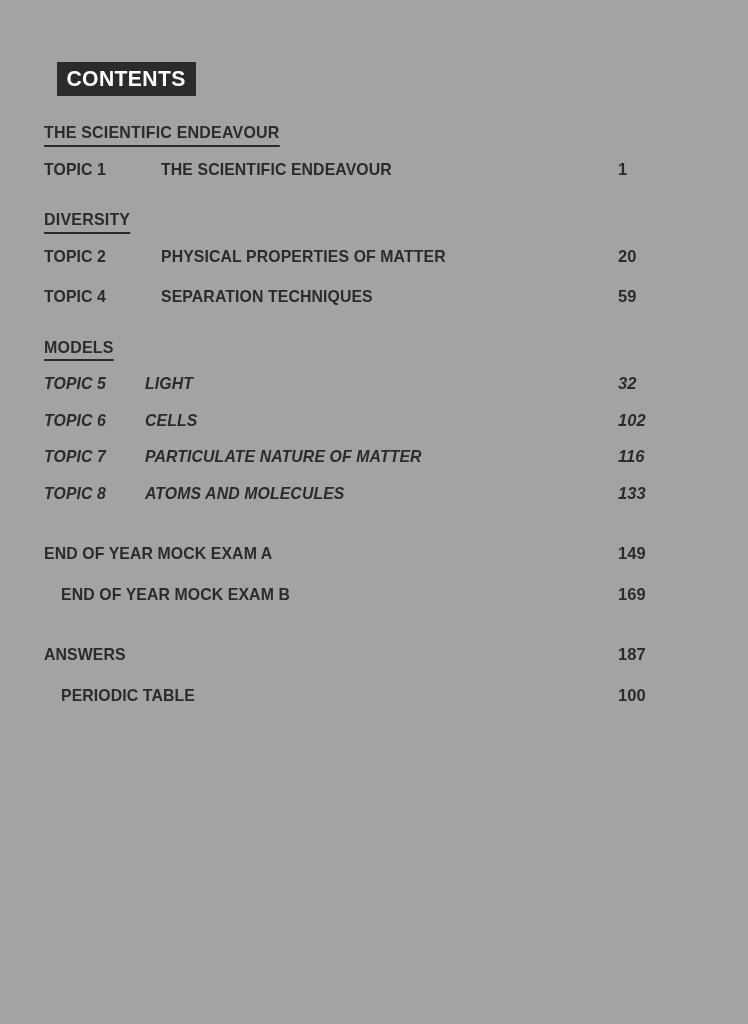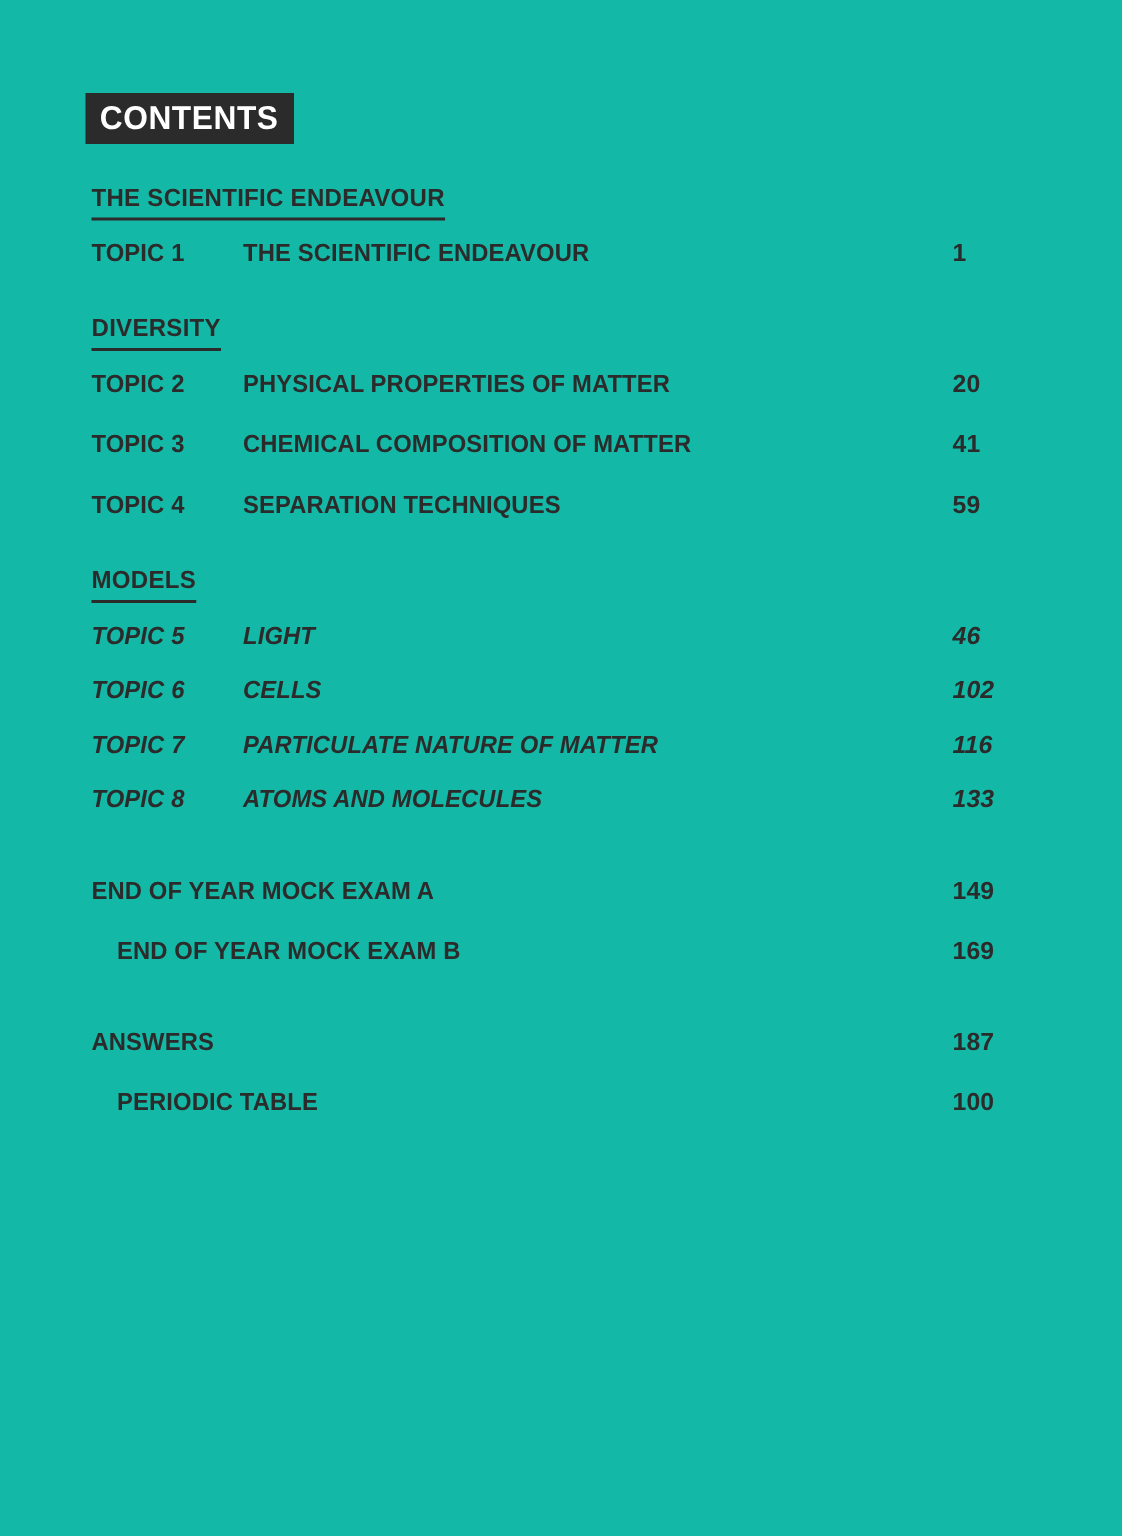--- a/index.html
+++ b/index.html
@@ -12,21 +12,21 @@
     height: 1024px;
     position: relative;
     font-family: "Liberation Sans", "DejaVu Sans", sans-serif;
     color: #2b2b2b;
     overflow: hidden;
   }
 
   .page {
     position: absolute;
     inset: 0;
-    background: #14b8a6;
+    background: #a3a3a3;
   }
 
   
   .contents-badge {
     position: absolute;
     left: 57px;
     top: 62px;
     width: 139px;
     height: 34px;
     background: #2b2b2b;
@@ -42,21 +42,21 @@
     letter-spacing: 0.4px;
     line-height: 1;
     transform: scaleX(0.96);
     transform-origin: center;
     white-space: nowrap;
   }
 
   
   .toc {
     position: absolute;
-    left: 61px;
+    left: 44px;
     top: 124px;
     width: 634px;
   }
 
   .section {
     margin: 0;
     padding: 0;
   }
 
   .section-heading {
@@ -106,21 +106,21 @@
     text-align: left;
     margin-left: 8px;
   }
 
   
   .gap-section { height: 34px; }
   .gap-block   { height: 44px; }
 
   .rows-tight  .row { margin-bottom: 20px; font-style: italic; }
   .rows-tight  .row:last-child { margin-bottom: 0; justify-content: center; }
-  .rows-normal .row { margin-bottom: 24px; }
+  .rows-normal .row { margin-bottom: 24px; gap: 16px; }
   .rows-normal .row:last-child { margin-bottom: 0; }
 
   
   .plain-row {
     display: flex;
     align-items: flex-end;
     font-size: 16.5px;
     font-weight: bold;
     letter-spacing: 0.1px;
     line-height: 1;
@@ -166,41 +166,36 @@
 
     <div class="section">
       <div class="section-heading">DIVERSITY</div>
       <div class="section-rows rows-normal">
         <div class="row">
           <span class="row-topic">TOPIC 2</span>
           <span class="row-title">PHYSICAL PROPERTIES OF MATTER</span>
           <span class="row-page">20</span>
         </div>
         <div class="row">
-          <span class="row-topic">TOPIC 3</span>
-          <span class="row-title">CHEMICAL COMPOSITION OF MATTER</span>
-          <span class="row-page">41</span>
-        </div>
-        <div class="row">
           <span class="row-topic">TOPIC 4</span>
           <span class="row-title">SEPARATION TECHNIQUES</span>
           <span class="row-page">59</span>
         </div>
       </div>
     </div>
 
     <div class="gap-section"></div>
 
     <div class="section">
       <div class="section-heading">MODELS</div>
       <div class="section-rows rows-tight">
         <div class="row">
           <span class="row-topic">TOPIC 5</span>
           <span class="row-title">LIGHT</span>
-          <span class="row-page">46</span>
+          <span class="row-page">32</span>
         </div>
         <div class="row">
           <span class="row-topic">TOPIC 6</span>
           <span class="row-title">CELLS</span>
           <span class="row-page">102</span>
         </div>
         <div class="row">
           <span class="row-topic">TOPIC 7</span>
           <span class="row-title">PARTICULATE NATURE OF MATTER</span>
           <span class="row-page">116</span>

